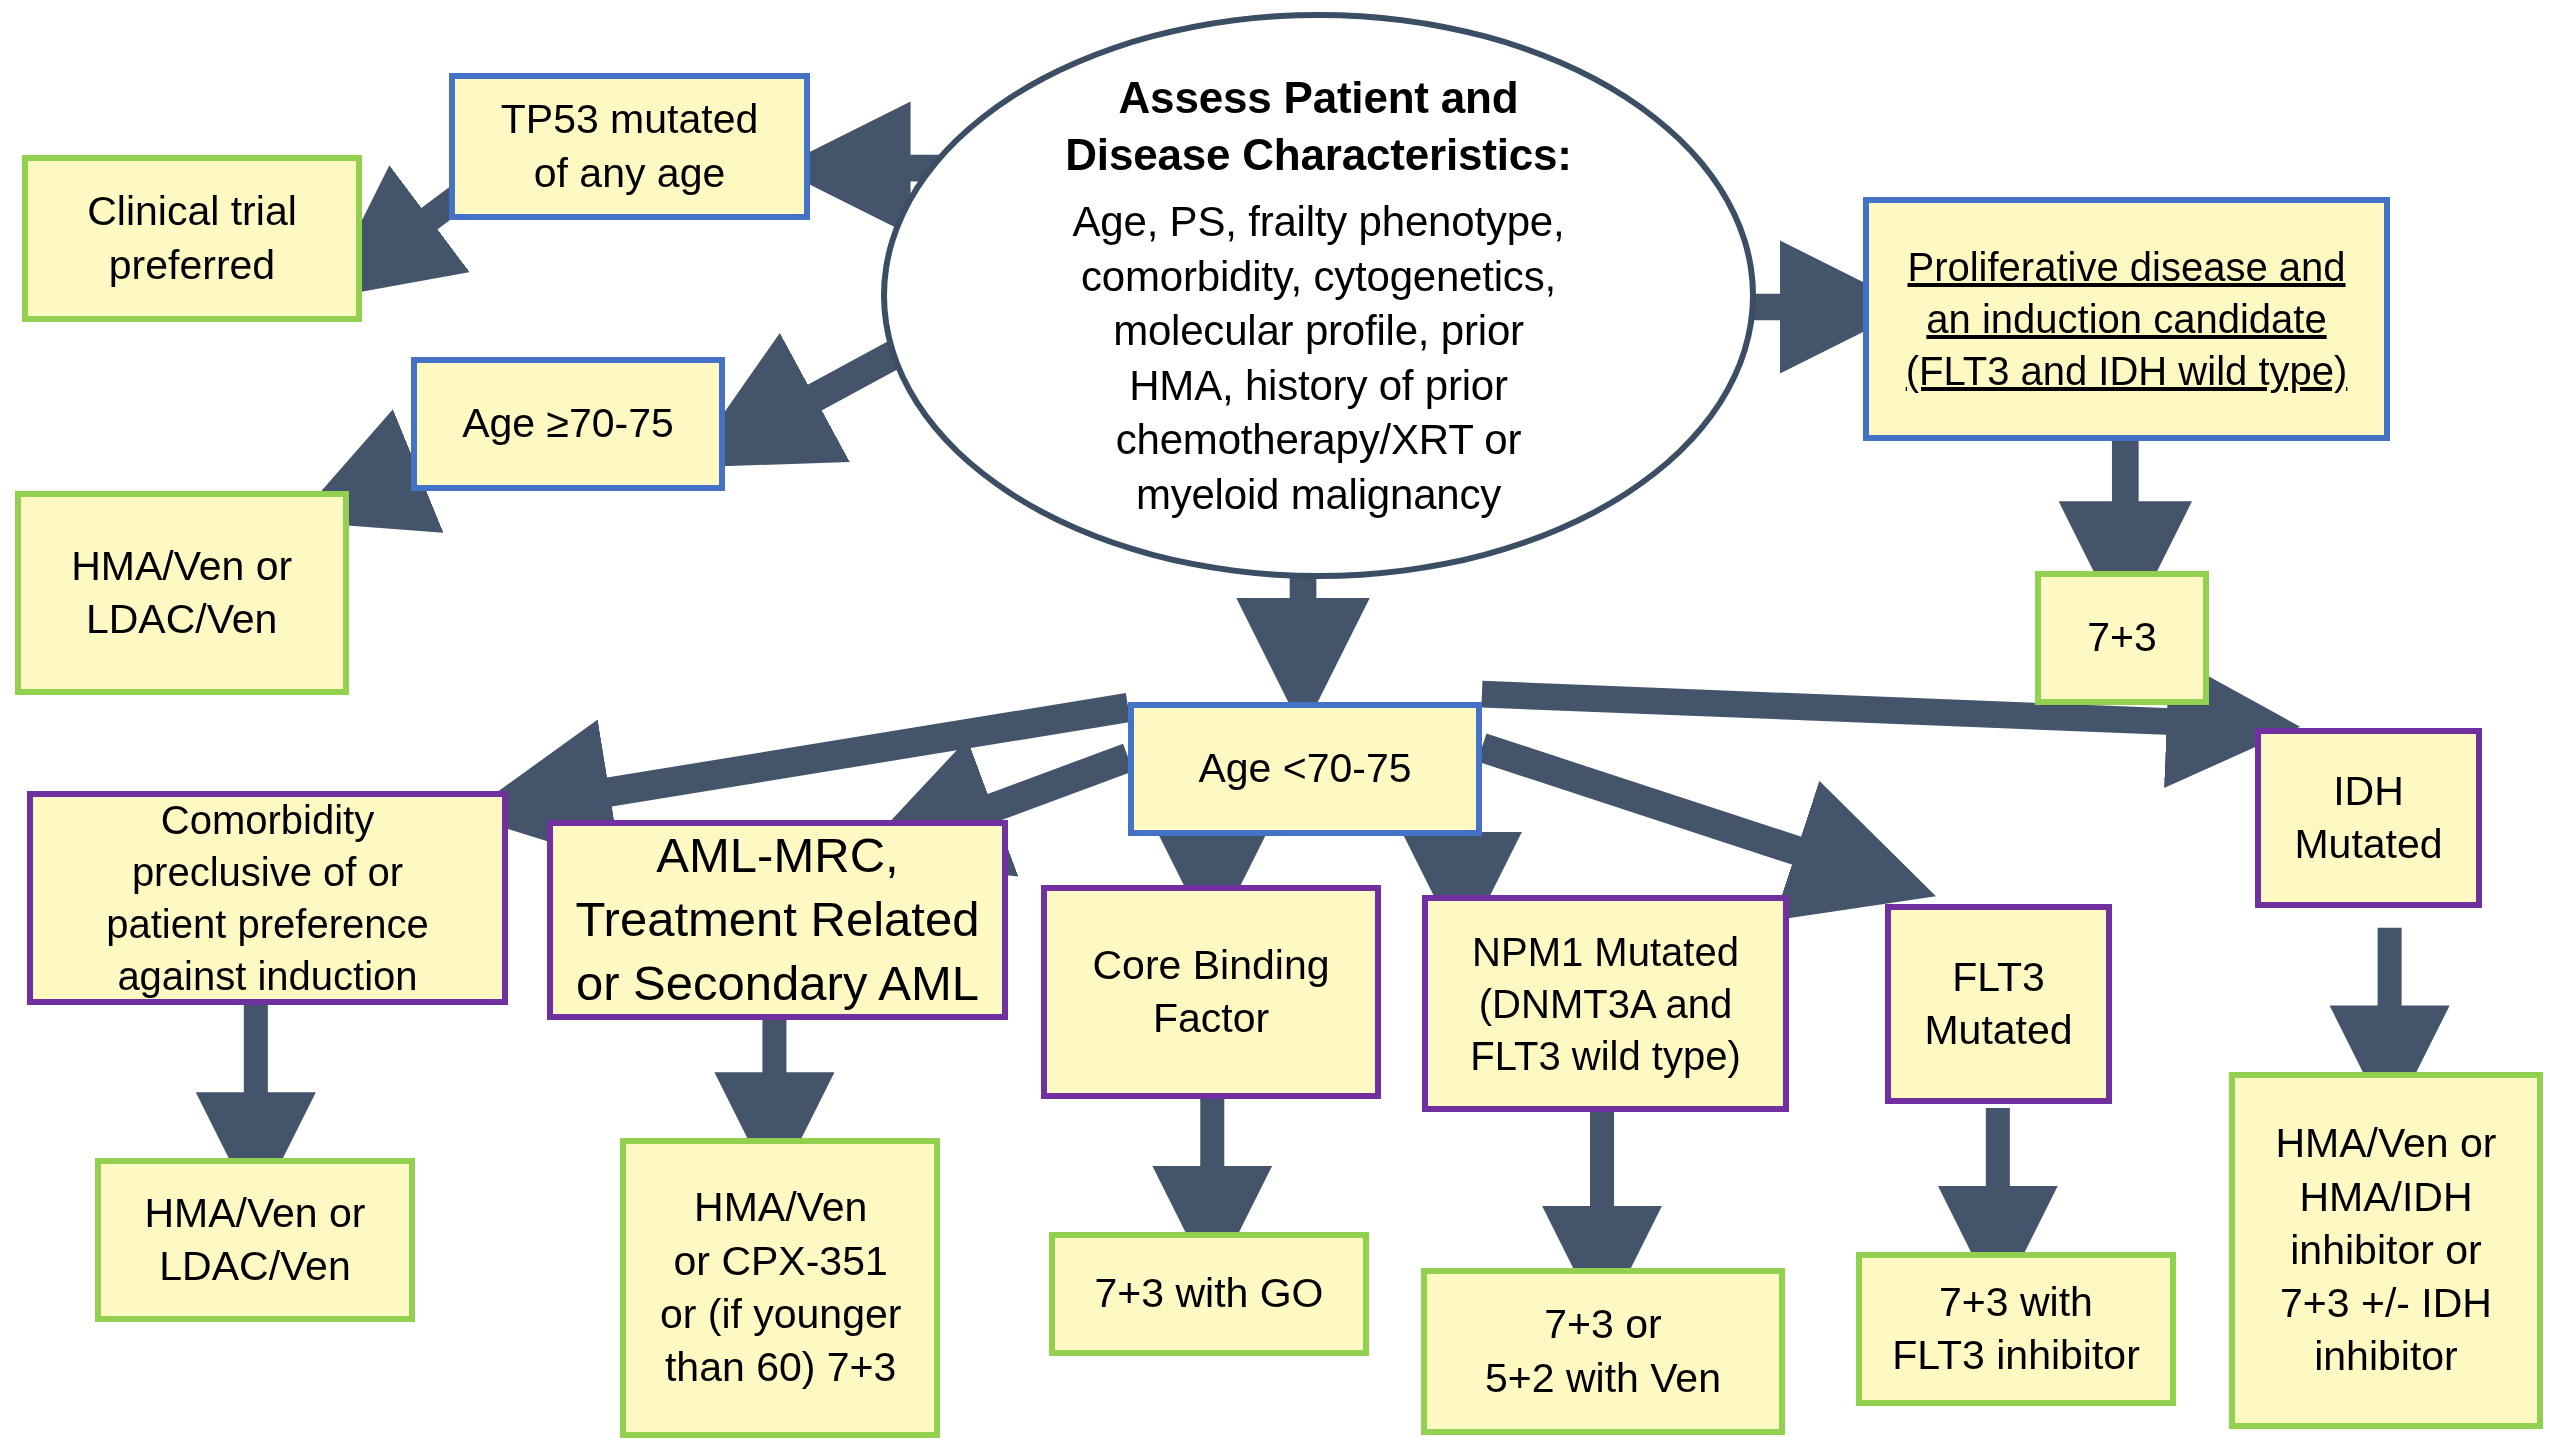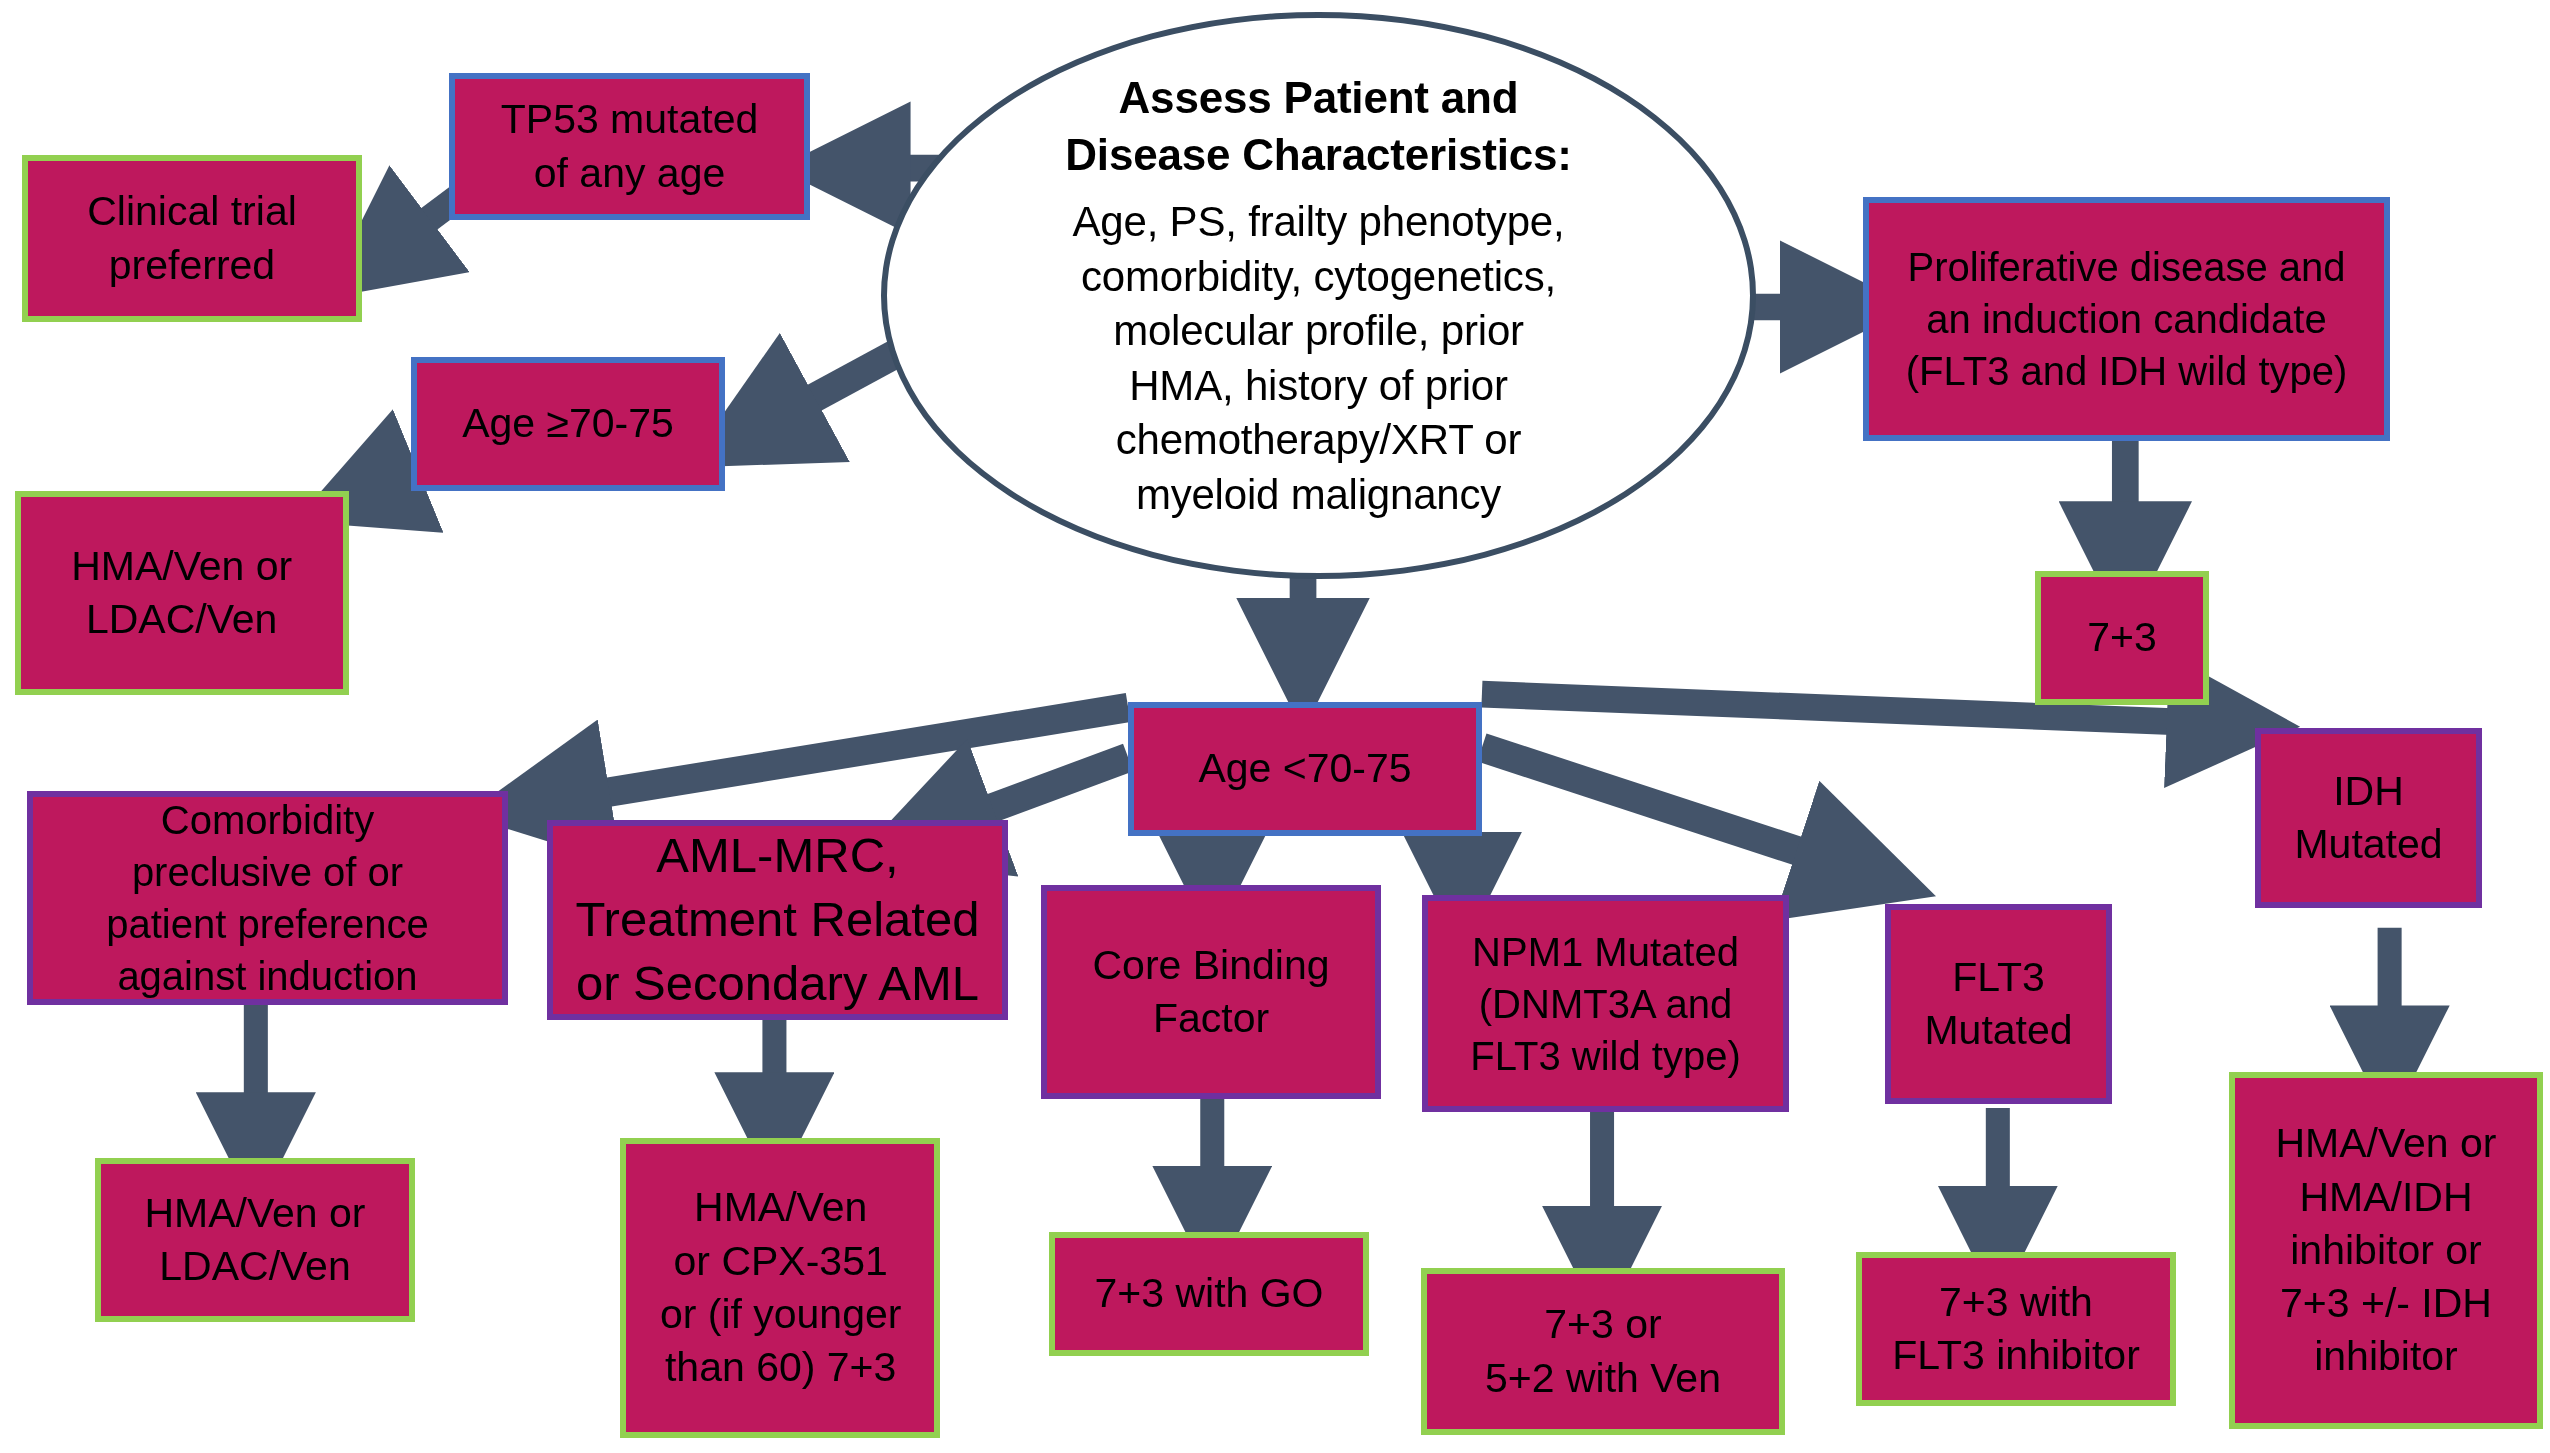--- a/index.html
+++ b/index.html
@@ -21,21 +21,21 @@
   #arrow-layer {
     position: absolute;
     left: 0; top: 0;
     width: 2550px;
     height: 1453px;
     pointer-events: none;
   }
   .node {
     position: absolute;
     box-sizing: border-box;
-    background: #be185d;
+    background: #fef9c3;
     display: flex;
     align-items: center;
     justify-content: center;
     text-align: center;
     color: #000000;
     line-height: 1.30;
     padding: 2.7px 6.7px;
     white-space: pre-line;
   }
   .blue   { border: 6px solid #4472C4; }
@@ -173,21 +173,21 @@
 of any age</div>
 
   <div class="node green" style="left:22px; top:155px; width:340px; height:167px; font-size:41px;">Clinical trial
 preferred</div>
 
   <div class="node blue" style="left:411px; top:357px; width:314px; height:134px; font-size:41px;">Age ≥70-75</div>
 
   <div class="node green" style="left:14.7px; top:491px; width:334px; height:204px; font-size:41px;">HMA/Ven or
 LDAC/Ven</div>
 
-  <div class="node blue" style="left:1863px; top:197px; width:527px; height:244px; font-size:40px;">Proliferative disease and
+  <div class="node blue" style="left:1863px; top:197px; width:527px; height:244px; font-size:40px;text-decoration:underline;">Proliferative disease and
 an induction candidate
 (FLT3 and IDH wild type)</div>
 
   <div class="node green" style="left:2035px; top:571px; width:174px; height:134px; font-size:41px;">7+3</div>
 
   <div class="node blue" style="left:1128px; top:678px; width:354px; height:134px; font-size:41px;margin-top:24px;">Age &lt;70-75</div>
 
   <div class="node purple" style="left:27px; top:791px; width:481px; height:214px; font-size:40px;">Comorbidity
 preclusive of or
 patient preference

